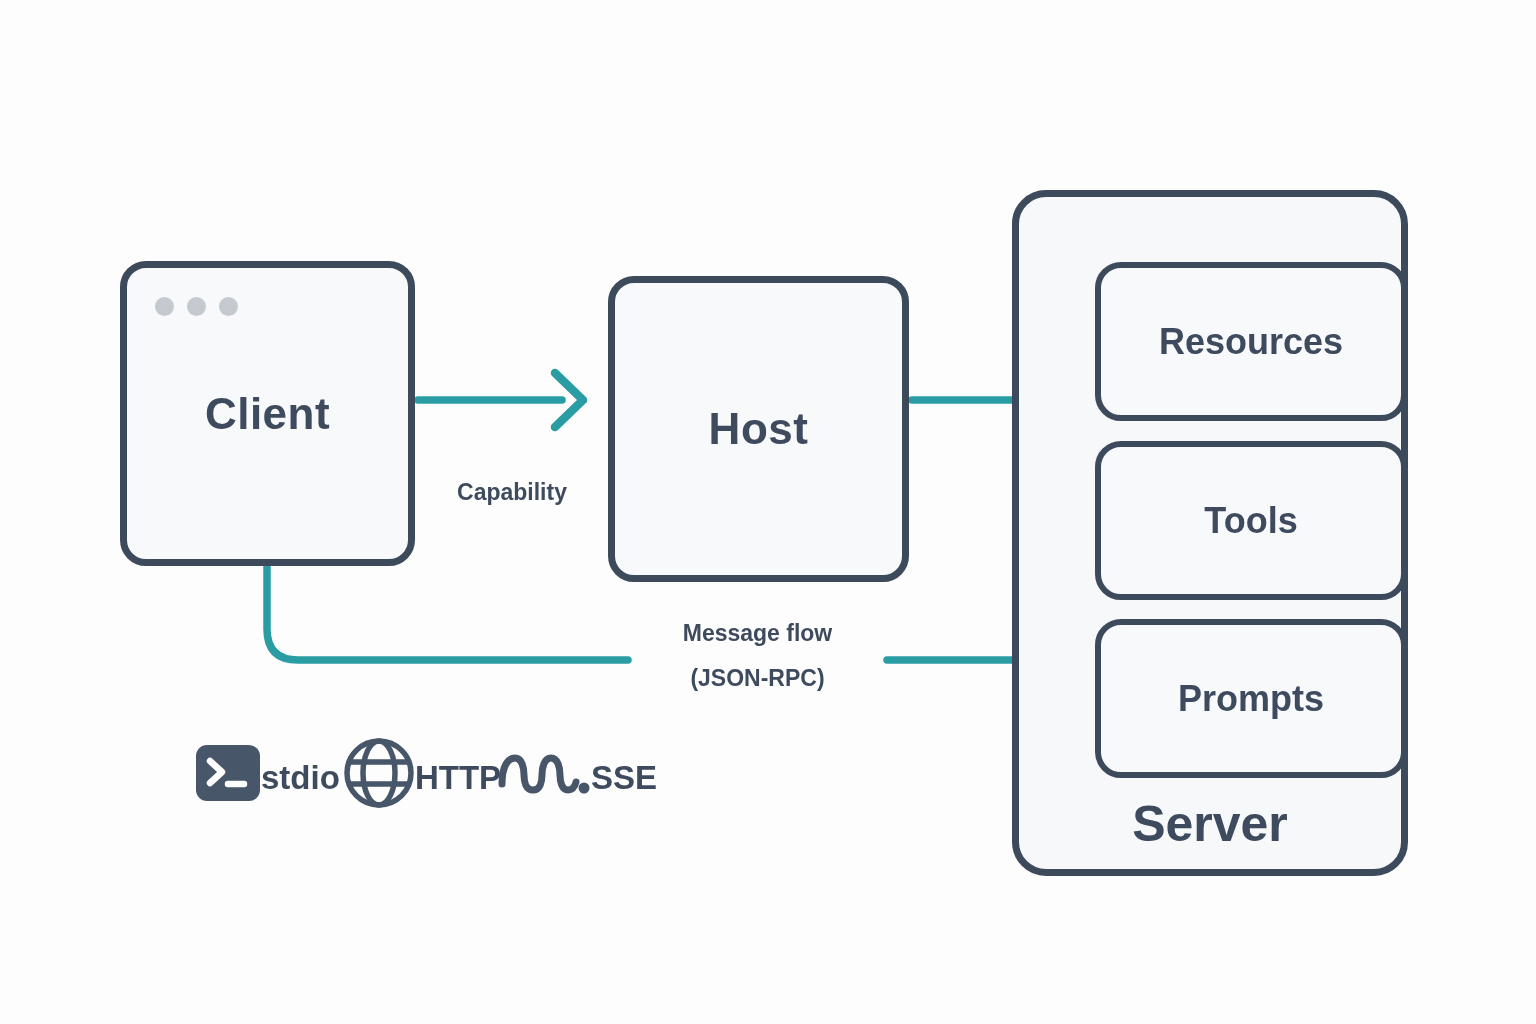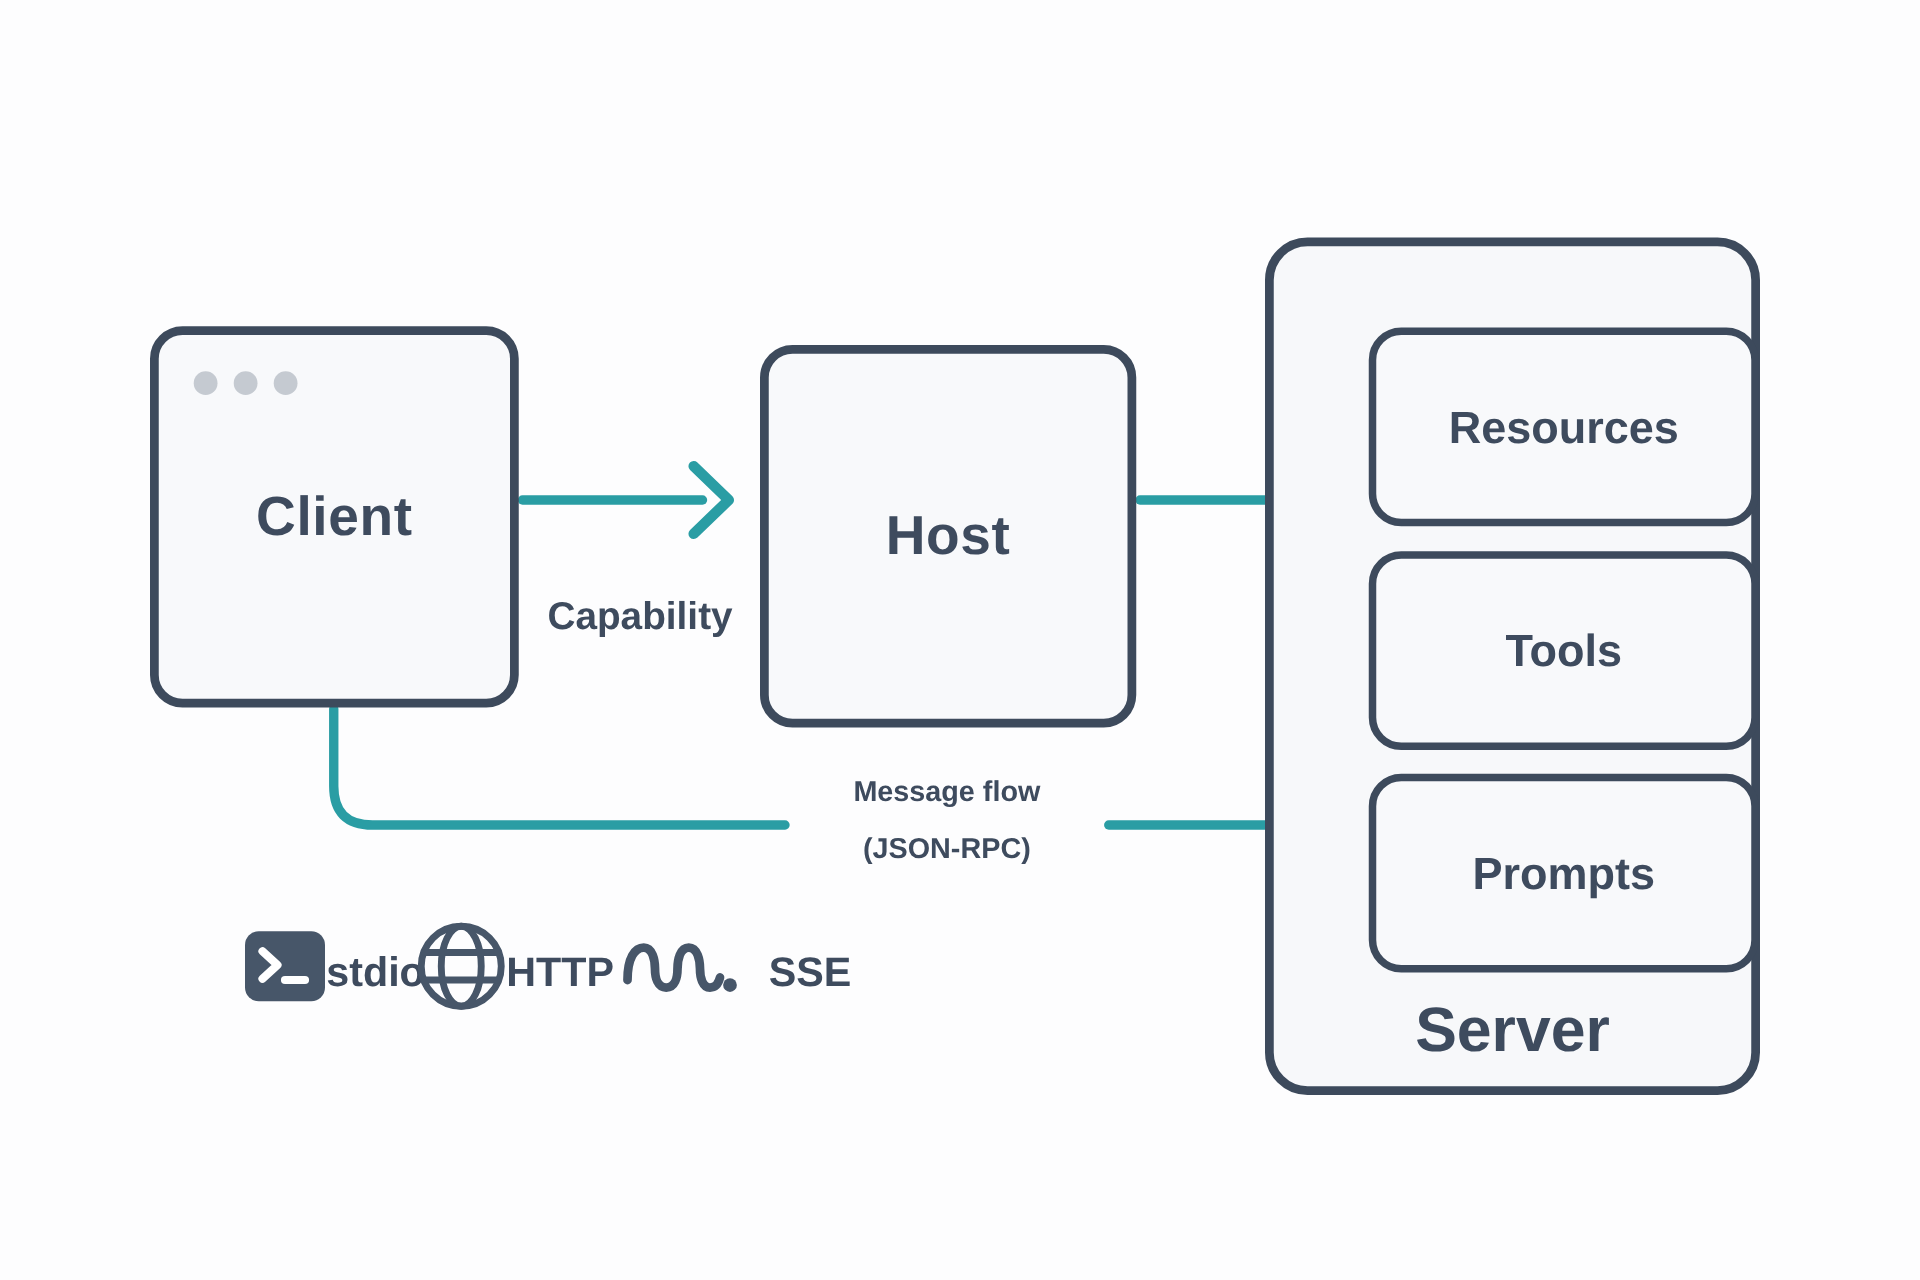--- a/index.html
+++ b/index.html
@@ -121,39 +121,39 @@
 
   
   .edge-label {
     position: absolute;
     text-align: center;
     font-weight: 600;
     color: var(--text-color);
   }
   .capability-label {
     left: 392px; top: 471px; width: 240px;
-    font-size: 31px; line-height: 43px;
+    font-size: 23px; line-height: 43px;
   }
   .message-flow-label {
     left: 600px; top: 611px; width: 315px;
     font-size: 23px; line-height: 45px;
   }
 
   
   .transport-item {
     position: absolute;
     width: 150px;
     top: 733px;
     display: flex;
     flex-direction: row;
     align-items: center;
   }
   .transport-stdio { left: 195px; }
-  .transport-http  { left: 333px; }
-  .transport-sse   { left: 495px; gap: 24px; }
+  .transport-http  { left: 347px; justify-content: center; }
+  .transport-sse   { left: 495px; }
   .transport-iconbox {
     height: 80px;
     display: flex;
     align-items: center;
     justify-content: center;
   }
   .transport-label {
     margin-top: 10px;
     font-size: 33px;
     font-weight: 600;

